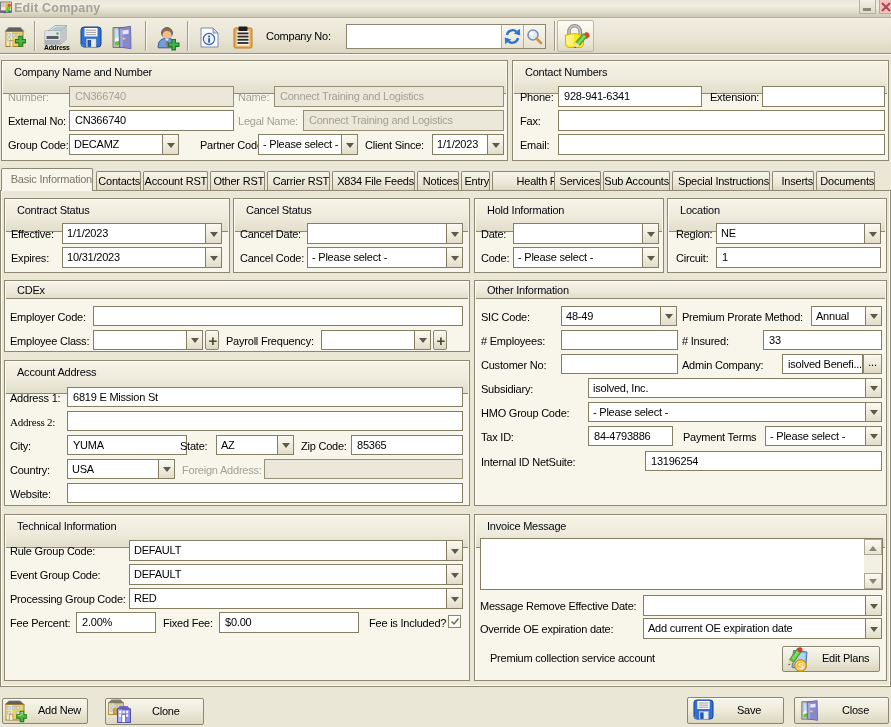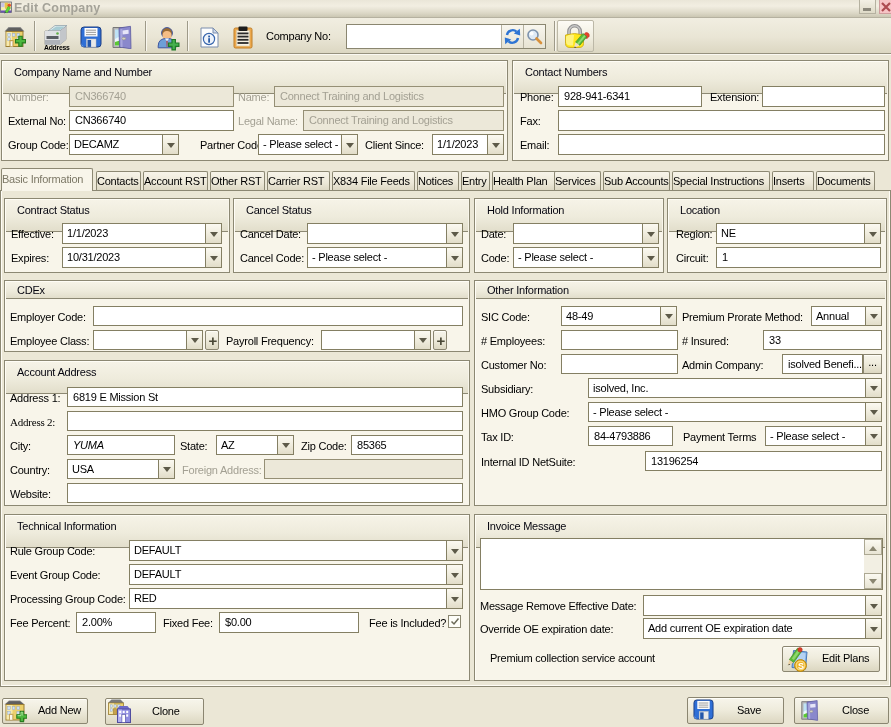--- a/index.html
+++ b/index.html
@@ -188,21 +188,21 @@
 <div class="inp" style="left:762px;top:86px;width:123px;height:21px;"></div>
 <div class="lbl" style="left:520px;top:115px;">Fax:</div>
 <div class="inp" style="left:558px;top:110px;width:327px;height:21px;"></div>
 <div class="lbl" style="left:520px;top:139px;">Email:</div>
 <div class="inp" style="left:558px;top:134px;width:327px;height:21px;"></div>
 
 <div class="a" id="tabpage" style="left:0;top:190px;width:891px;height:497px;background:#ebe7d6;border:1px solid #8c8873;border-top:none;box-shadow:inset 1px 0 0 #fffdf6, inset -1px -1px 0 #fffdf6;"></div>
 <div class="a" id="tabstrip" style="left:0;top:168px;width:891px;height:22px;"></div>
 <div class="a" style="left:1px;top:190px;width:890px;height:1px;background:#8c8873;"></div>
 <style>
-.tab { position:absolute; top:171px; height:19px; background:linear-gradient(#f7f4e9,#ece8d8 60%,#ddd8c4); border:1px solid #8c8873; border-bottom:none; border-radius:2px 2px 0 0; text-align:left; line-height:18px; white-space:nowrap; }
+.tab { position:absolute; top:171px; height:19px; background:linear-gradient(#f7f4e9,#ece8d8 60%,#ddd8c4); border:1px solid #8c8873; border-bottom:none; border-radius:2px 2px 0 0; text-align:right; line-height:18px; white-space:nowrap; }
 </style>
 <div class="tab" style="left:1px;top:168px;height:23px;width:92px;background:#f8f5ea;color:#7c7866;z-index:3;line-height:21px;">Basic Information</div>
 <div class="tab" style="left:96px;width:45px;">Contacts</div>
 <div class="tab" style="left:143px;width:65px;">Account RST</div>
 <div class="tab" style="left:210px;width:55px;">Other RST</div>
 <div class="tab" style="left:267px;width:63px;">Carrier RST</div>
 <div class="tab" style="left:332px;width:83px;">X834 File Feeds</div>
 <div class="tab" style="left:417px;width:42px;">Notices</div>
 <div class="tab" style="left:461px;width:29px;">Entry</div>
 <div class="tab" style="left:492px;width:80px;">Health Plan</div>
@@ -340,21 +340,21 @@
 <div class="grp" style="left:4px;top:360px;width:466px;height:146px;">
   <div class="ghd">
       <span>Account Address</span>
     </div>
 </div>
 <div class="lbl" style="left:10px;top:392px;">Address 1:</div>
 <div class="inp" style="left:67px;top:387px;width:396px;height:20px;">6819 E Mission St</div>
 <div class="lbl" style="left:10px;top:416px;font-family:Liberation Serif, serif;">Address 2:</div>
 <div class="inp" style="left:67px;top:411px;width:396px;height:20px;"></div>
 <div class="lbl" style="left:10px;top:440px;">City:</div>
-<div class="inp" style="left:67px;top:435px;width:108px;height:20px;font-style:italic;">YUMA</div>
+<div class="inp" style="left:67px;top:435px;width:120px;height:20px;">YUMA</div>
 <div class="lbl" style="left:180px;top:440px;">State:</div>
 <div class="dd" style="left:216px;top:435px;width:78px;height:20px;">
     <span class="tx">AZ</span>
     <span class="ab"></span>
   </div>
 <div class="lbl" style="left:301px;top:440px;">Zip Code:</div>
 <div class="inp" style="left:351px;top:435px;width:112px;height:20px;">85365</div>
 <div class="lbl" style="left:10px;top:464px;">Country:</div>
 <div class="dd" style="left:67px;top:459px;width:108px;height:20px;">
     <span class="tx">USA</span>

